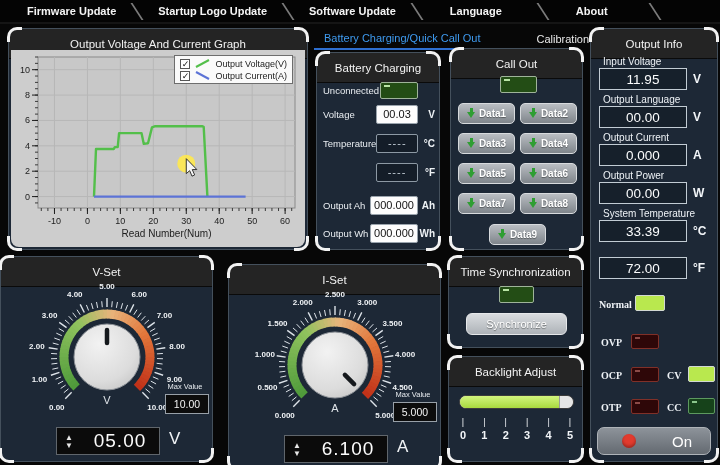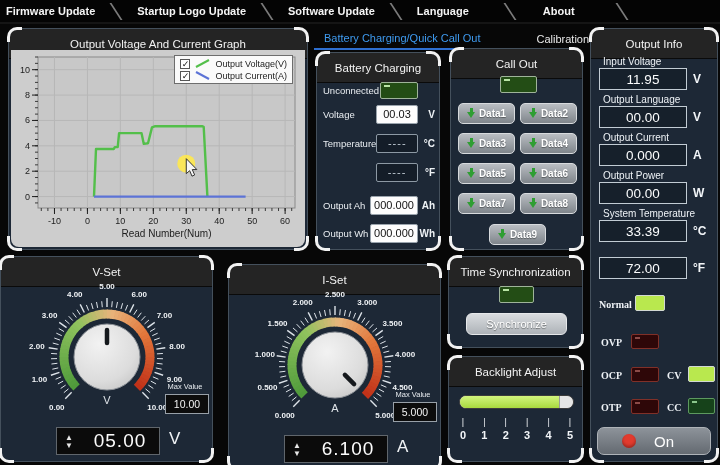--- a/index.html
+++ b/index.html
@@ -128,35 +128,35 @@
   .oi-field { position:absolute; left:8px; width:88px; height:22px; background:#16202b;
               border:1px solid #c2ccd4; color:#fbfcfd; font-size:13.5px;
               display:flex; align-items:center; justify-content:center; }
   .oi-unit { position:absolute; left:102px; color:#f2f5f8; font-size:12px; font-weight:bold; }
   .ind-label { position:absolute; color:#eef2f6; font-size:10px; font-weight:bold;font-family:Liberation Serif, serif; }
   #power-btn { position:absolute; left:6px; top:398px; width:114px; height:28px; border-radius:7px;
                background:linear-gradient(#8d939a,#646a71); border:1px solid #aeb3b8;
                display:flex; align-items:center; cursor:pointer; }
   #power-dot { width:14px; height:14px; border-radius:50%; background:#e23b2e; margin-left:24px;
                box-shadow:inset 0 -2px 3px rgba(0,0,0,.3); }
-  #power-label { flex:1; text-align:center; margin-right:18px; color:#fdfdfd; font-size:15px; }
+  #power-label { flex:1; text-align:right; margin-right:18px; color:#fdfdfd; font-size:15px; }
 </style>
 </head>
 <body>
 
 <div id="app">
 
   <div id="menu-bar">
-    <span class="menu-item" style="margin-left:0">Firmware Update</span>
+    <span class="menu-item" style="margin-left:21px">Firmware Update</span>
     <span class="menu-sep"></span>
     <span class="menu-item">Startup Logo Update</span>
     <span class="menu-sep"></span>
     <span class="menu-item">Software Update</span>
     <span class="menu-sep"></span>
-    <span class="menu-item" style="margin-left:0">Language</span>
+    <span class="menu-item" style="margin-left:12px">Language</span>
     <span class="menu-sep" style="margin-left:34px"></span>
     <span class="menu-item" style="margin-left:12px">About</span>
     <span class="menu-sep" style="margin-left:40px"></span>
   </div>
 
   <div class="panel" id="graph-panel">
     <div class="ptitle">Output Voltage And Current Graph</div>
     <div id="graph-body">
       <svg id="chart" width="294" height="196">
           <rect x="27" y="7" width="257" height="151" fill="#c8c8c8" stroke="#8a8a8a" stroke-width="1"></rect>

